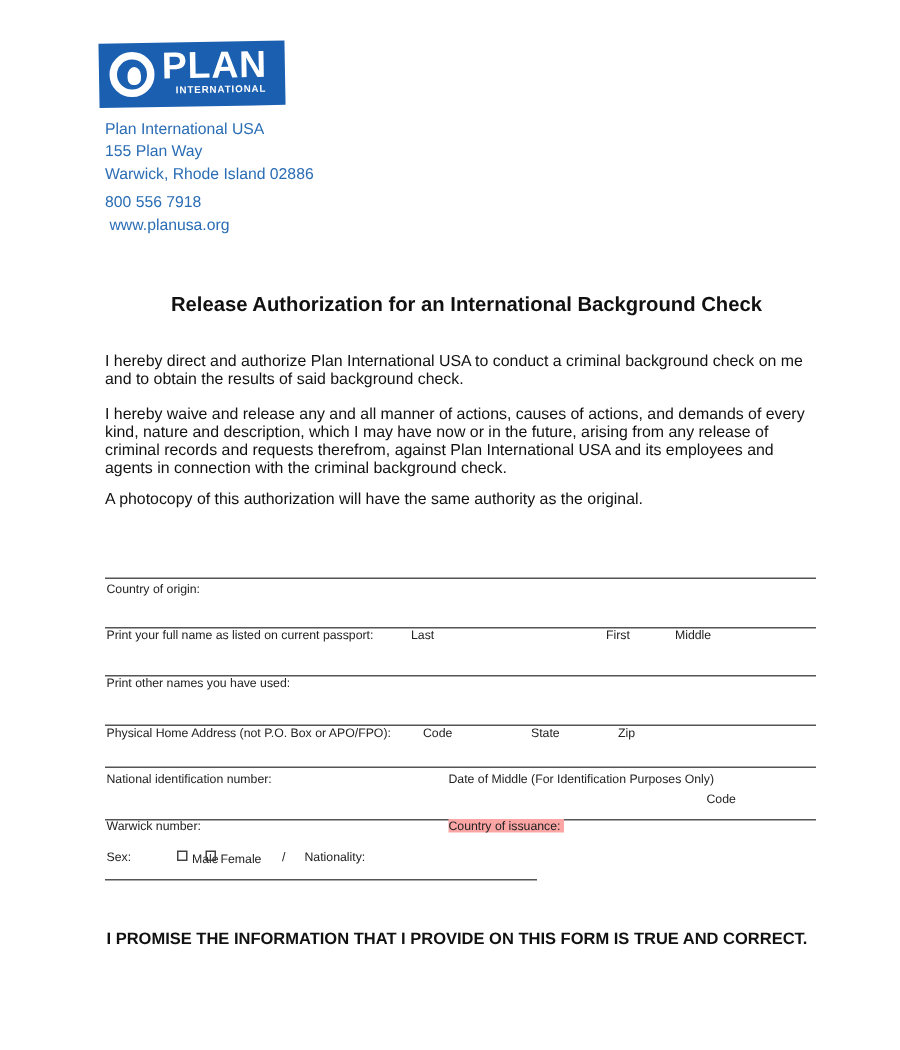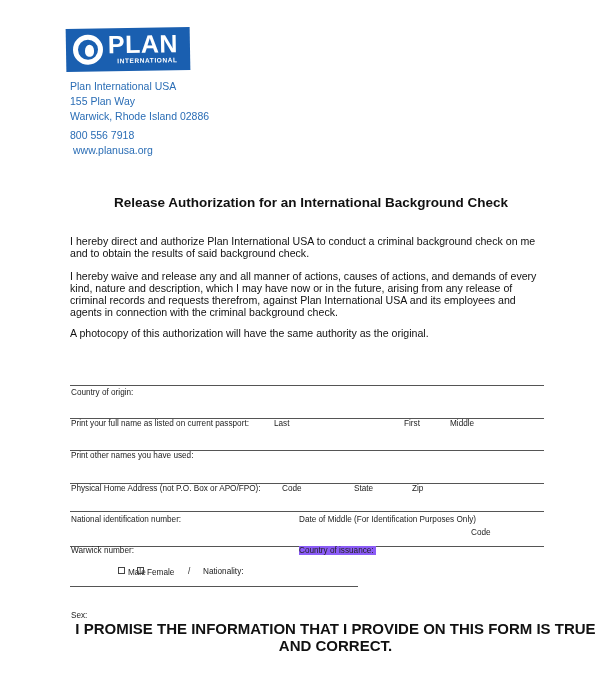--- a/index.html
+++ b/index.html
@@ -8,21 +8,21 @@
   .logo { left:66px; top:28px; width:124px; height:43px; background:#1a5fb0; transform:rotate(-1deg); }
   .logo-emblem { position:absolute; left:7px; top:6px; width:30px; height:30px; border-radius:50%; border:5px solid #fff; box-sizing:border-box; }
   .logo-emblem::after { content:""; position:absolute; left:7px; top:5px; width:9px; height:12px; background:#fff; border-radius:50% 50% 40% 40%; }
   .logo-plan { position:absolute; left:42px; top:2px; color:#fff; font-weight:bold; font-size:25px; letter-spacing:0.5px; }
   .logo-intl { position:absolute; left:51px; top:29px; color:#fff; font-weight:bold; font-size:6.5px; letter-spacing:0.6px; }
   .addr { left:70px; color:#2a6db5; font-size:10.5px; line-height:15px; }
   .title { left:0; width:508px; top:195px; text-align:right; font-weight:bold; font-size:13.5px; }
   .para { left:70px; width:480px; font-size:10.6px; line-height:12px; }
   .rule { left:70px; height:0; border-top:1.3px solid #555; }
   .lbl { font-size:8.2px; color:#222; white-space:nowrap; }
-  .promise { left:71px; top:620px; font-weight:bold; font-size:15px;text-align:center; }
+  .promise { left:71px; top:620px; font-weight:bold; font-size:11px; }
   .cb { display:inline-block; width:5px; height:5px; border:1px solid #444; margin-right:3px; vertical-align:1px; }
 </style>
 </head>
 <body>
 
 <div class="abs logo">
   <div class="logo-emblem"></div>
   <div class="logo-plan">PLAN</div>
   <div class="logo-intl">INTERNATIONAL</div>
 </div>
@@ -61,23 +61,23 @@
 <div class="abs lbl" style="left:354px; top:484px;">State</div>
 <div class="abs lbl" style="left:412px; top:484px;">Zip</div>
 <div class="abs lbl" style="left:471px; top:484px;margin-top:44px;">Code</div>
 
 <div class="abs rule" style="top:511px; width:474px;"></div>
 <div class="abs lbl" style="left:71px; top:515px;">National identification number:</div>
 <div class="abs lbl" style="left:299px; top:515px;">Date of Middle (For Identification Purposes Only)</div>
 
 <div class="abs rule" style="top:546px; width:474px;"></div>
 <div class="abs lbl" style="left:71px; top:546px;">Warwick number:</div>
-<div class="abs lbl" style="left:299px; top:546px; background:#8b5cf6; padding-right:2px;">Country of issuance:</div>
+<div class="abs lbl" style="left:299px; top:546px; background:#fca5a5; padding-right:2px;">Country of issuance:</div>
 
-<div class="abs lbl" style="left:71px; top:567px;margin-top:44px;">Sex:</div>
+<div class="abs lbl" style="left:71px; top:567px;">Sex:</div>
 <div class="abs lbl" style="left:95px; top:567px;padding-left:23px;">
   <span class="cb"></span><span>Male</span>
 </div>
 <div class="abs lbl" style="left:137px; top:567px;">
   <span class="cb"></span><span>Female</span>
 </div>
 <div class="abs lbl" style="left:188px; top:567px;">/</div>
 <div class="abs lbl" style="left:203px; top:567px;">Nationality:</div>
 <div class="abs rule" style="top:586px; width:288px;"></div>
 

